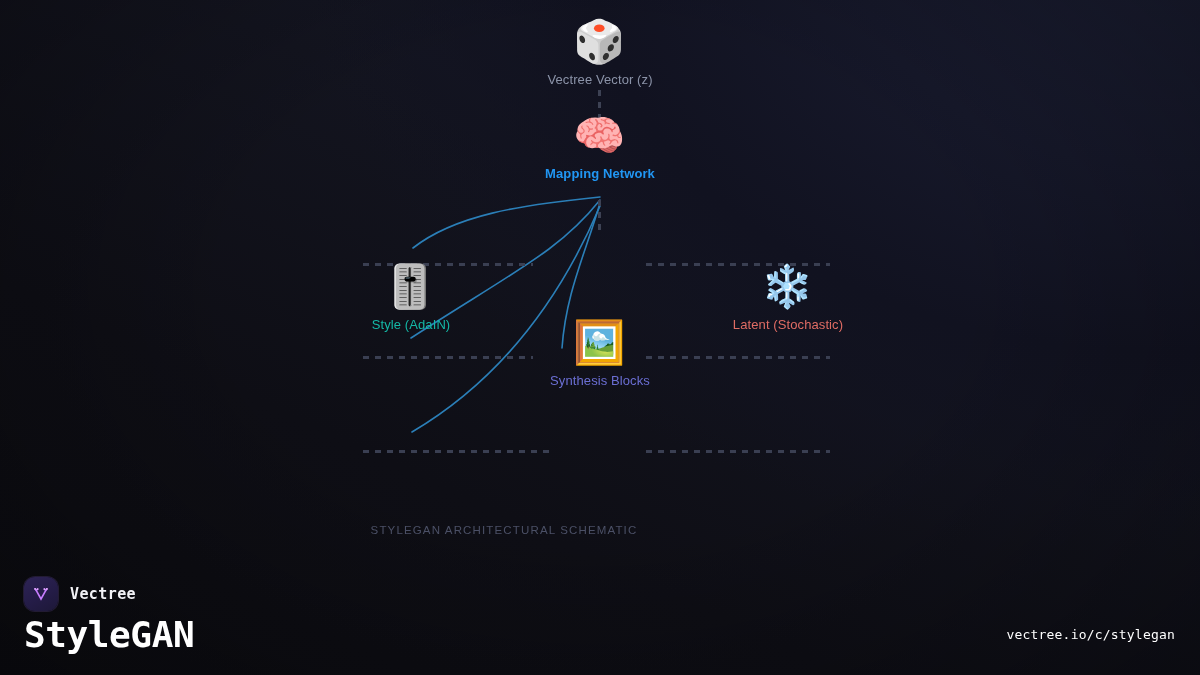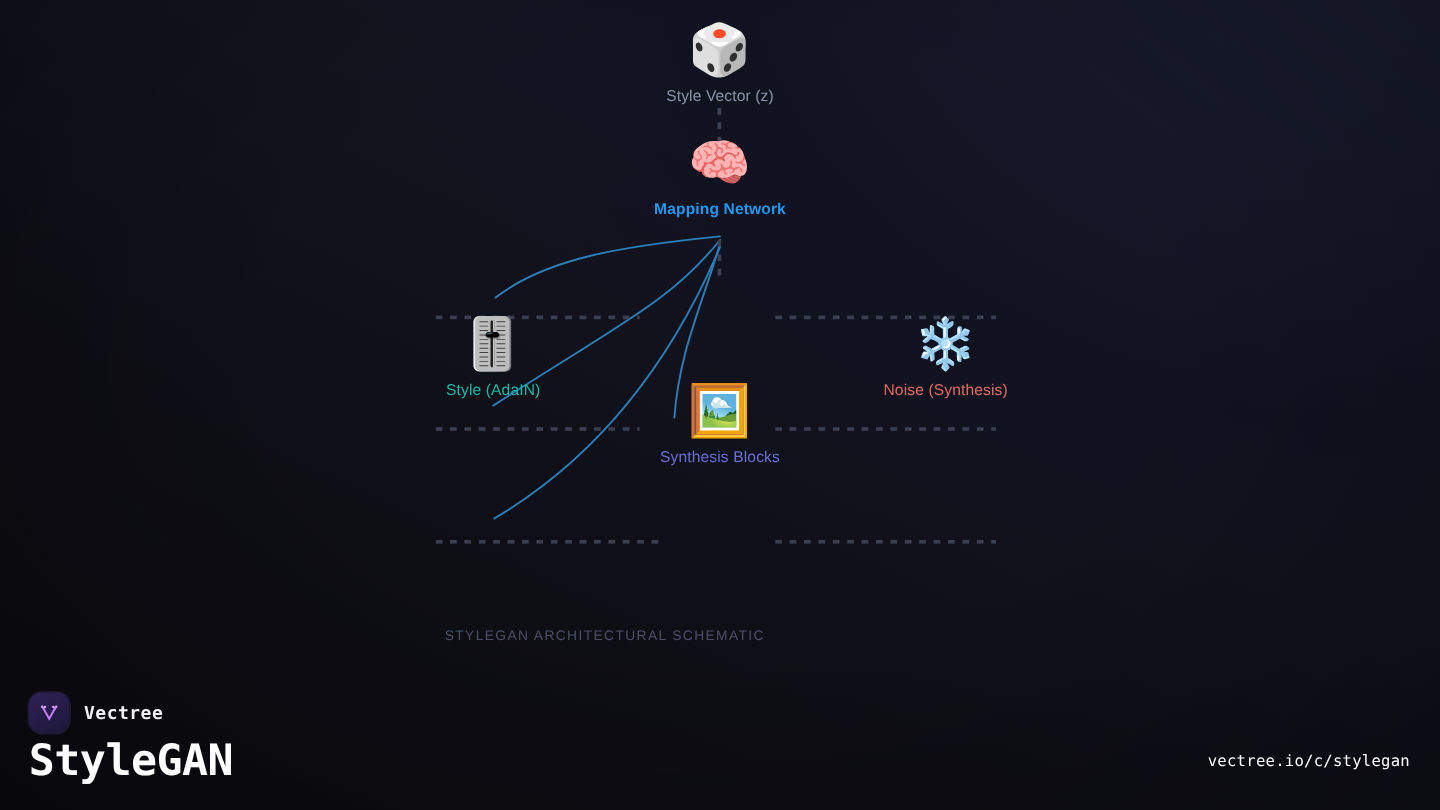--- a/index.html
+++ b/index.html
@@ -179,33 +179,33 @@
       </div>
 
     <div id="connectors-layer">
         <div class="vconn" style="left: 598px; top: 90px; height: 34px;"></div>
         <div class="vconn" style="left: 598px; top: 200px; height: 30px;"></div>
       </div>
 
     <div id="nodes-layer">
         <div class="node" style="left: 600px; top: 18px;">
           <div class="node-icon">🎲</div>
-          <div class="node-label" style="color: rgb(139, 147, 168);">Style Vector (z)</div>
+          <div class="node-label" style="color: rgb(139, 147, 168);">Vectree Vector (z)</div>
         </div>
         <div class="node" style="left: 600px; top: 112px;">
           <div class="node-icon">🧠</div>
           <div class="node-label is-bold" style="color: rgb(33, 150, 243);">Mapping Network</div>
         </div>
         <div class="node" style="left: 411px; top: 263px;">
           <div class="node-icon">🎚️</div>
           <div class="node-label" style="color: #14b8a6;">Style (AdaIN)</div>
         </div>
         <div class="node" style="left: 788px; top: 263px;">
           <div class="node-icon">❄️</div>
-          <div class="node-label" style="color: rgb(224, 108, 100);">Noise (Synthesis)</div>
+          <div class="node-label" style="color: rgb(224, 108, 100);">Latent (Stochastic)</div>
         </div>
         <div class="node" style="left: 600px; top: 319px;">
           <div class="node-icon">🖼️</div>
           <div class="node-label" style="color: rgb(107, 111, 212);">Synthesis Blocks</div>
         </div>
       </div>
 
   </div>
 
   <div id="caption">STYLEGAN ARCHITECTURAL SCHEMATIC</div>

